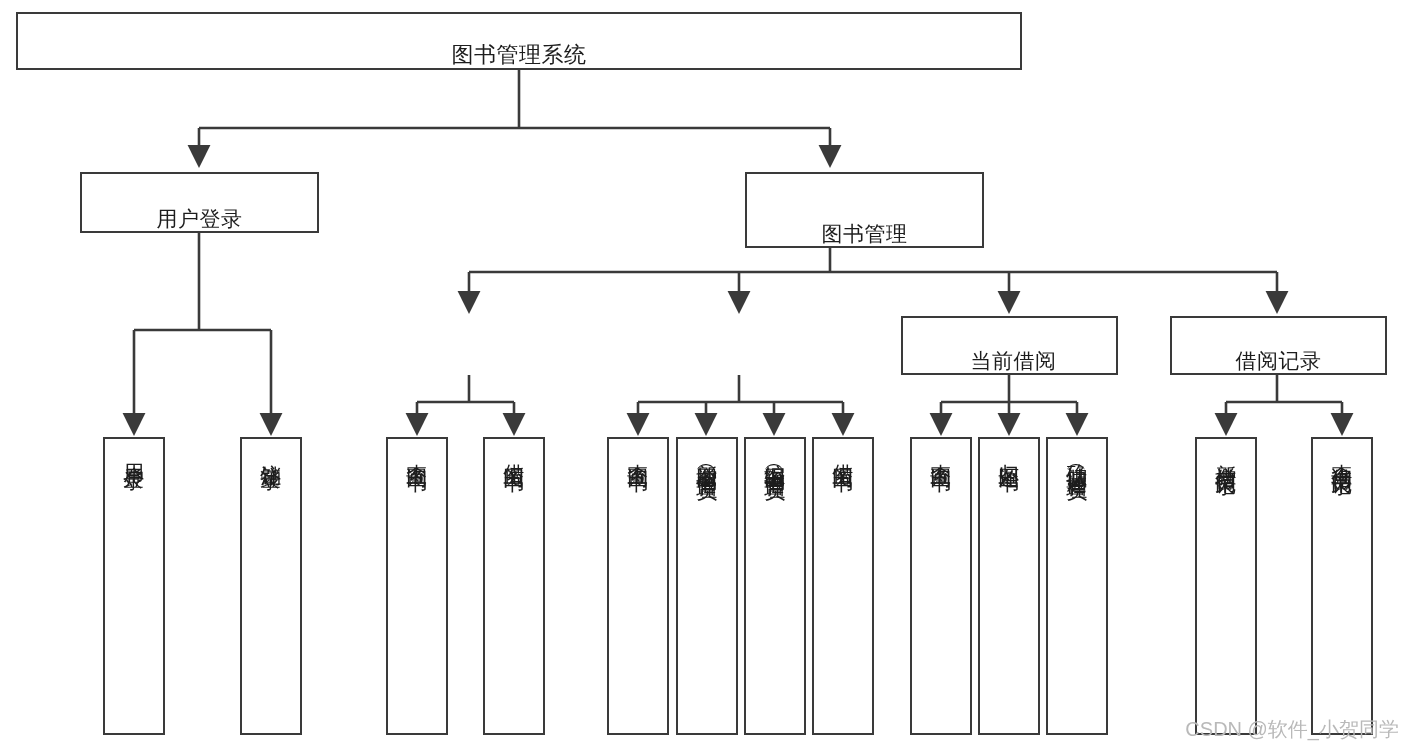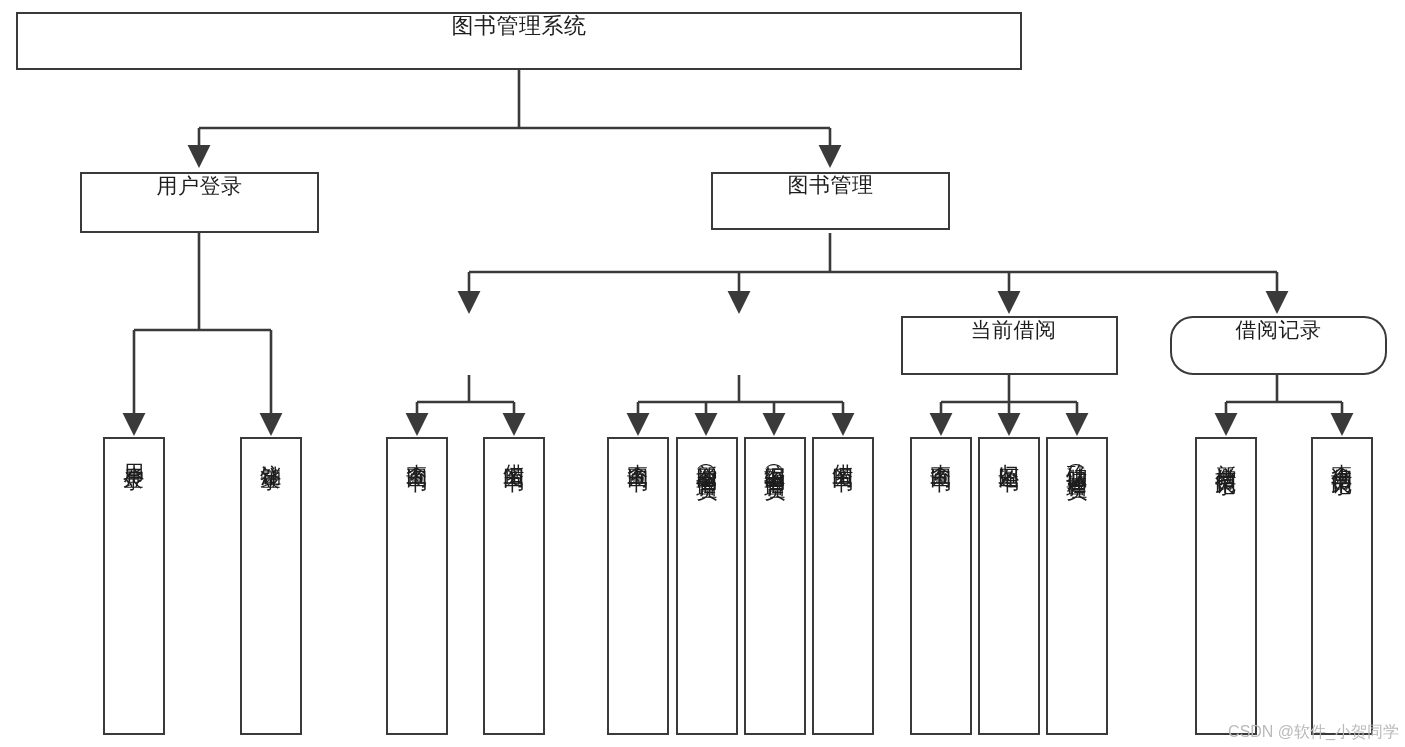--- a/index.html
+++ b/index.html
@@ -25,21 +25,21 @@
     width: 1405px;
     height: 747px;
     pointer-events: none;
   }
   .node {
     position: absolute;
     box-sizing: border-box;
     background: #ffffff;
     border: 2px solid #3a3a3a;
     display: flex;
-    align-items: flex-start;
+    align-items: flex-end;
     justify-content: center;
     color: #1d1d1d;
     z-index: 2;
   }
   .node .label {
     display: block;
     text-align: center;
     line-height: 1.12;
     letter-spacing: 0.5px;
     white-space: nowrap;
@@ -61,21 +61,21 @@
     text-orientation: upright;
     font-size: 21px;
     line-height: 1.22;
     letter-spacing: 2.5px;
     white-space: nowrap;
   }
   #watermark {
     position: absolute;
     right: 6px;
     bottom: 4px;
-    font-size: 16px;
+    font-size: 20px;
     color: #b9b9b9;
     z-index: 5;
     white-space: nowrap;
     font-family: "Liberation Sans", "DejaVu Sans", sans-serif;
   }
 </style>
 </head>
 <body>
 
 <div id="diagram-root">
@@ -130,28 +130,28 @@
     </g>
   </svg>
 
   <div class="node h root" style="left:16px; top:12px; width:1006px; height:58px;">
     <span class="label">图书管理系统</span>
   </div>
 
   <div class="node h" style="left:80px; top:172px; width:239px; height:61px;">
     <span class="label">用户登录</span>
   </div>
-  <div class="node h" style="left:711px; top:172px; width:239px; height:58px;font-family:Liberation Serif, serif;">
+  <div class="node h" style="left:745px; top:172px; width:239px; height:76px;">
     <span class="label">图书管理</span>
   </div>
 
   <div class="node h" style="left:901px; top:316px; width:217px; height:59px;padding-left:8px;">
     <span class="label">当前借阅</span>
   </div>
-  <div class="node h" style="left:1170px; top:316px; width:217px; height:59px;border-radius:23px;">
+  <div class="node h" style="left:1170px; top:316px; width:217px; height:59px;">
     <span class="label">借阅记录</span>
   </div>
 
   <div class="node v" style="left:103px; top:437px; width:62px; height:298px;">
     <span class="label">用户登录</span>
   </div>
   <div class="node v" style="left:240px; top:437px; width:62px; height:298px;">
     <span class="label">注销登录</span>
   </div>
 

